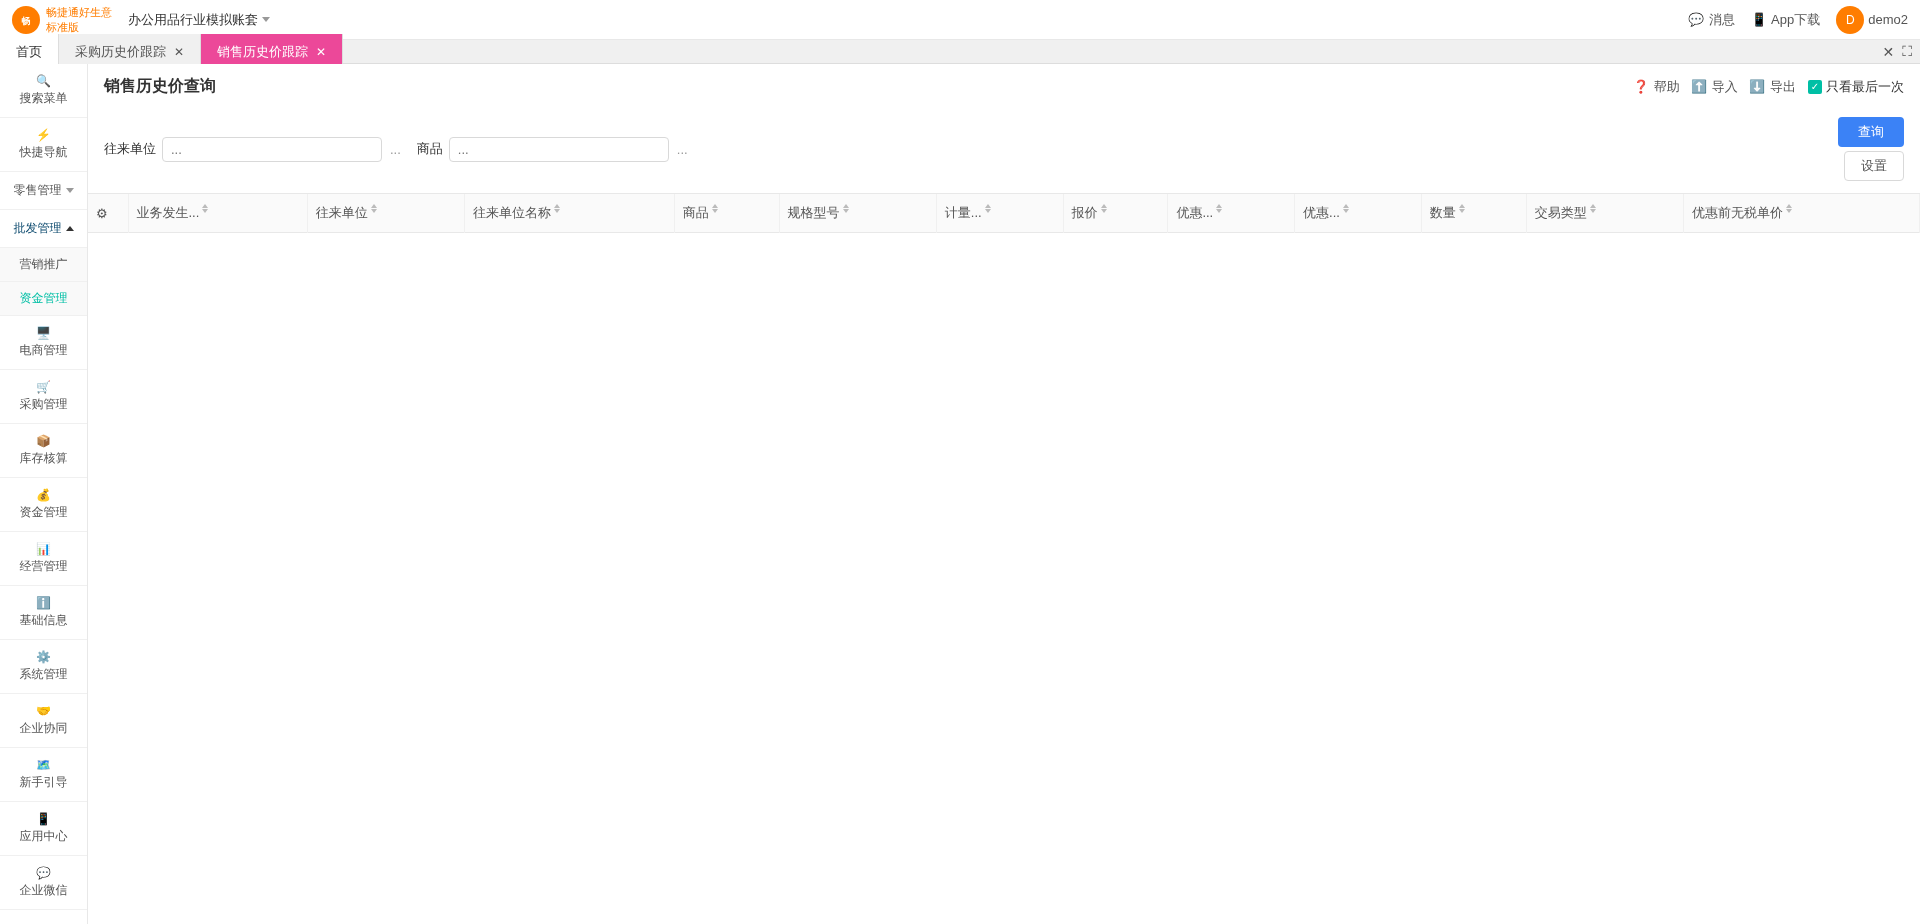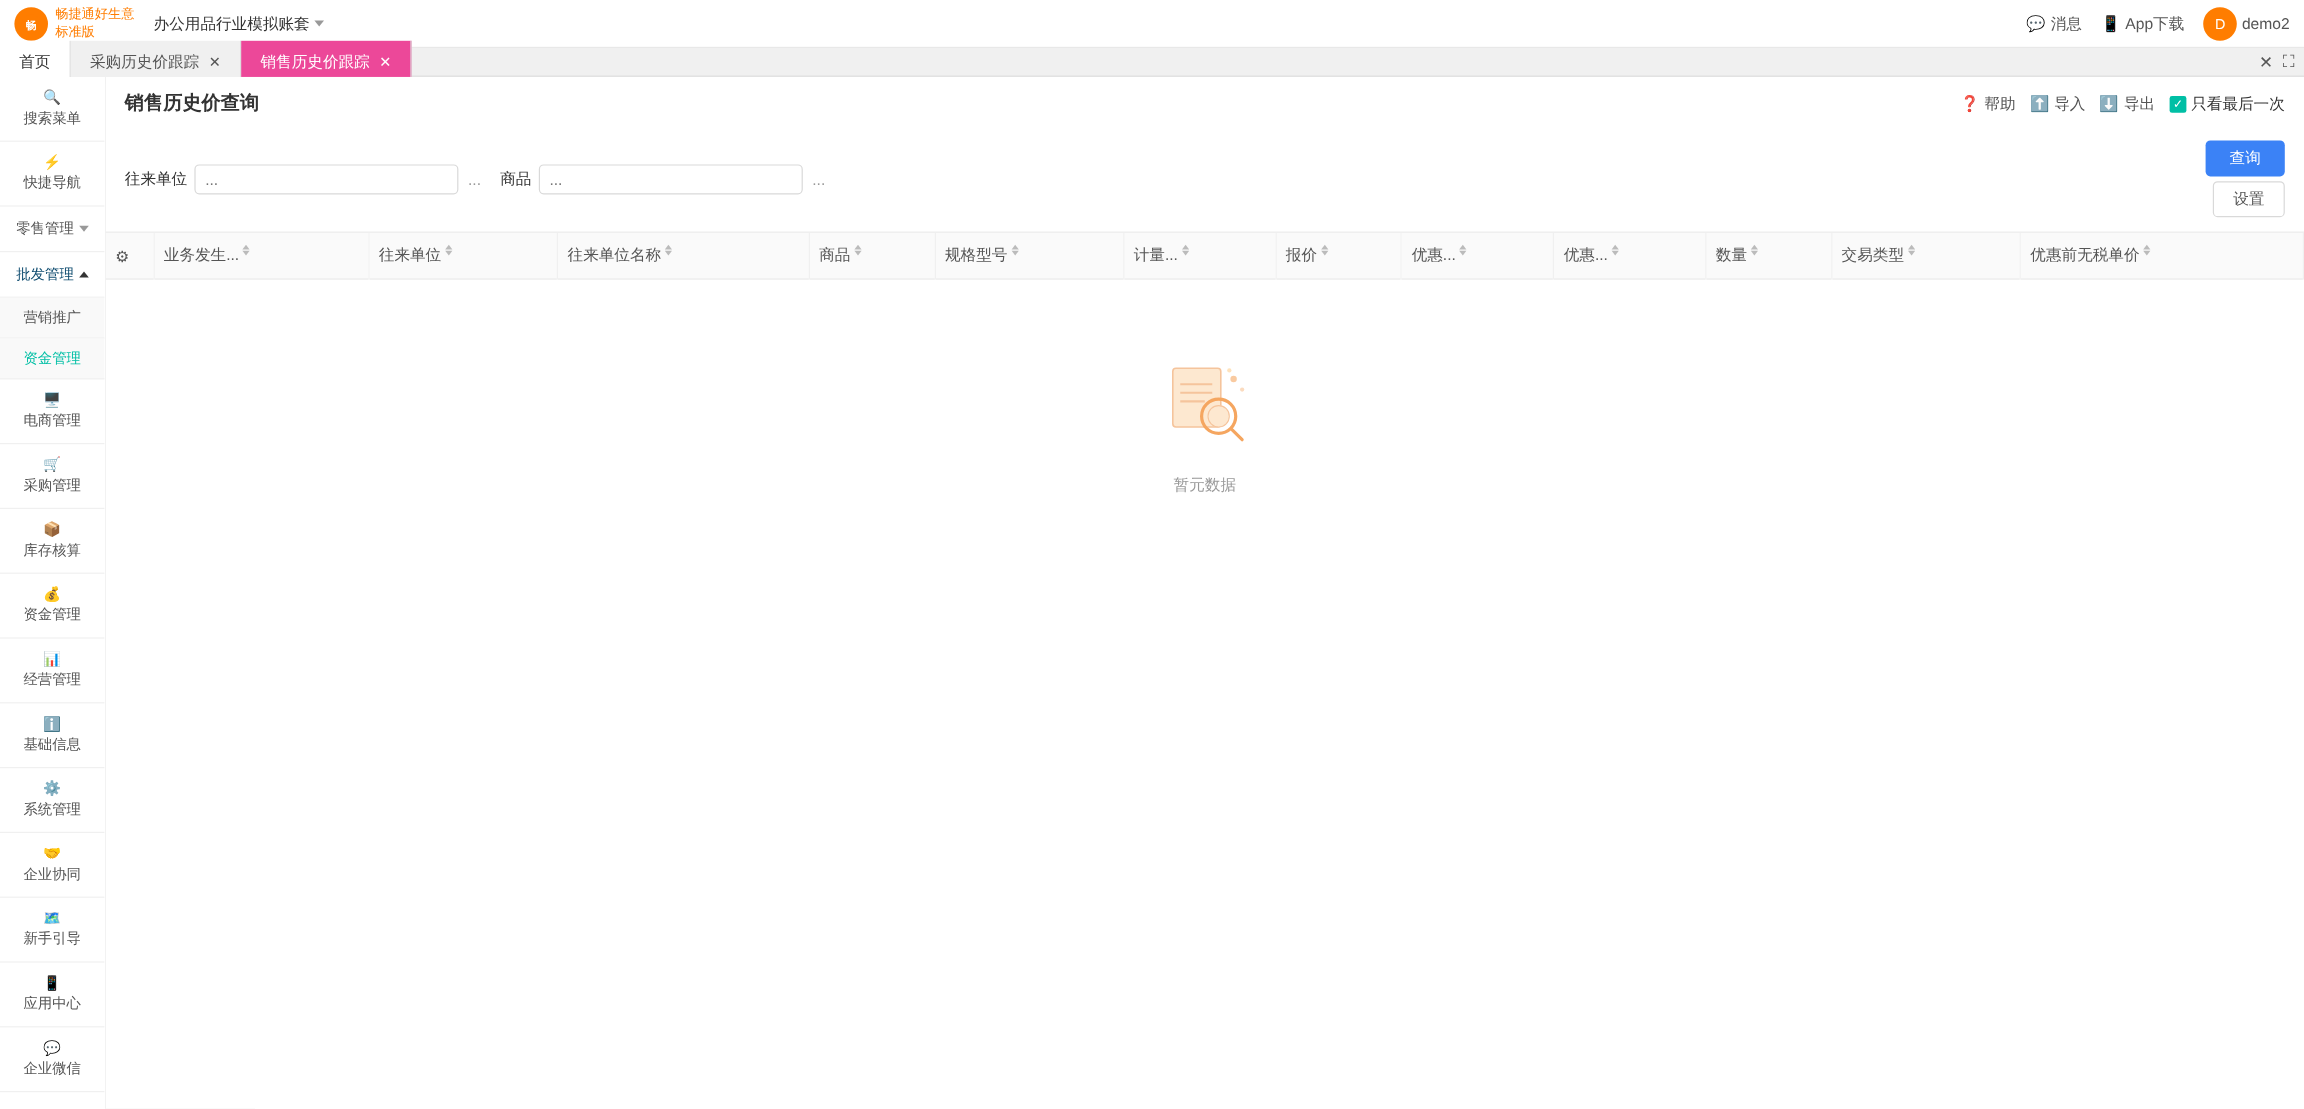--- a/index.html
+++ b/index.html
@@ -663,37 +663,16 @@
                   <span style="width:0;height:0;border-left:3px solid transparent;border-right:3px solid transparent;border-top:4px solid #bbb;display:inline-block;"></span>
                 </div>
               </div>
             </th>
           </tr>
         </thead>
         <tbody>
         </tbody>
       </table>
 
-      <div class="empty-state">
-        <div class="empty-illustration">
-          <svg width="90" height="90" viewBox="0 0 90 90" xmlns="http://www.w3.org/2000/svg">
-
-            <rect x="15" y="10" width="45" height="55" rx="3" fill="#fde8d0" stroke="#f5c49c" stroke-width="1.5"></rect>
-
-            <line x1="22" y1="25" x2="52" y2="25" stroke="#f5c49c" stroke-width="2"></line>
-            <line x1="22" y1="33" x2="52" y2="33" stroke="#f5c49c" stroke-width="2"></line>
-            <line x1="22" y1="41" x2="45" y2="41" stroke="#f5c49c" stroke-width="2"></line>
-
-            <circle cx="58" cy="55" r="16" fill="none" stroke="#f5a660" stroke-width="3"></circle>
-            <circle cx="58" cy="55" r="10" fill="#fde8d0" stroke="#f5c49c" stroke-width="1"></circle>
-            <line x1="70" y1="67" x2="80" y2="77" stroke="#f5a660" stroke-width="3" stroke-linecap="round"></line>
-
-            <circle cx="72" cy="20" r="3" fill="#f5a660" opacity="0.6"></circle>
-            <circle cx="80" cy="30" r="2" fill="#f5a660" opacity="0.4"></circle>
-            <circle cx="68" cy="12" r="2" fill="#fdd5a0" opacity="0.7"></circle>
-          </svg>
-        </div>
-        <span>暂元数据</span>
-      </div>
     </div>
 
   </div>
 </div>
 
 </body></html>

